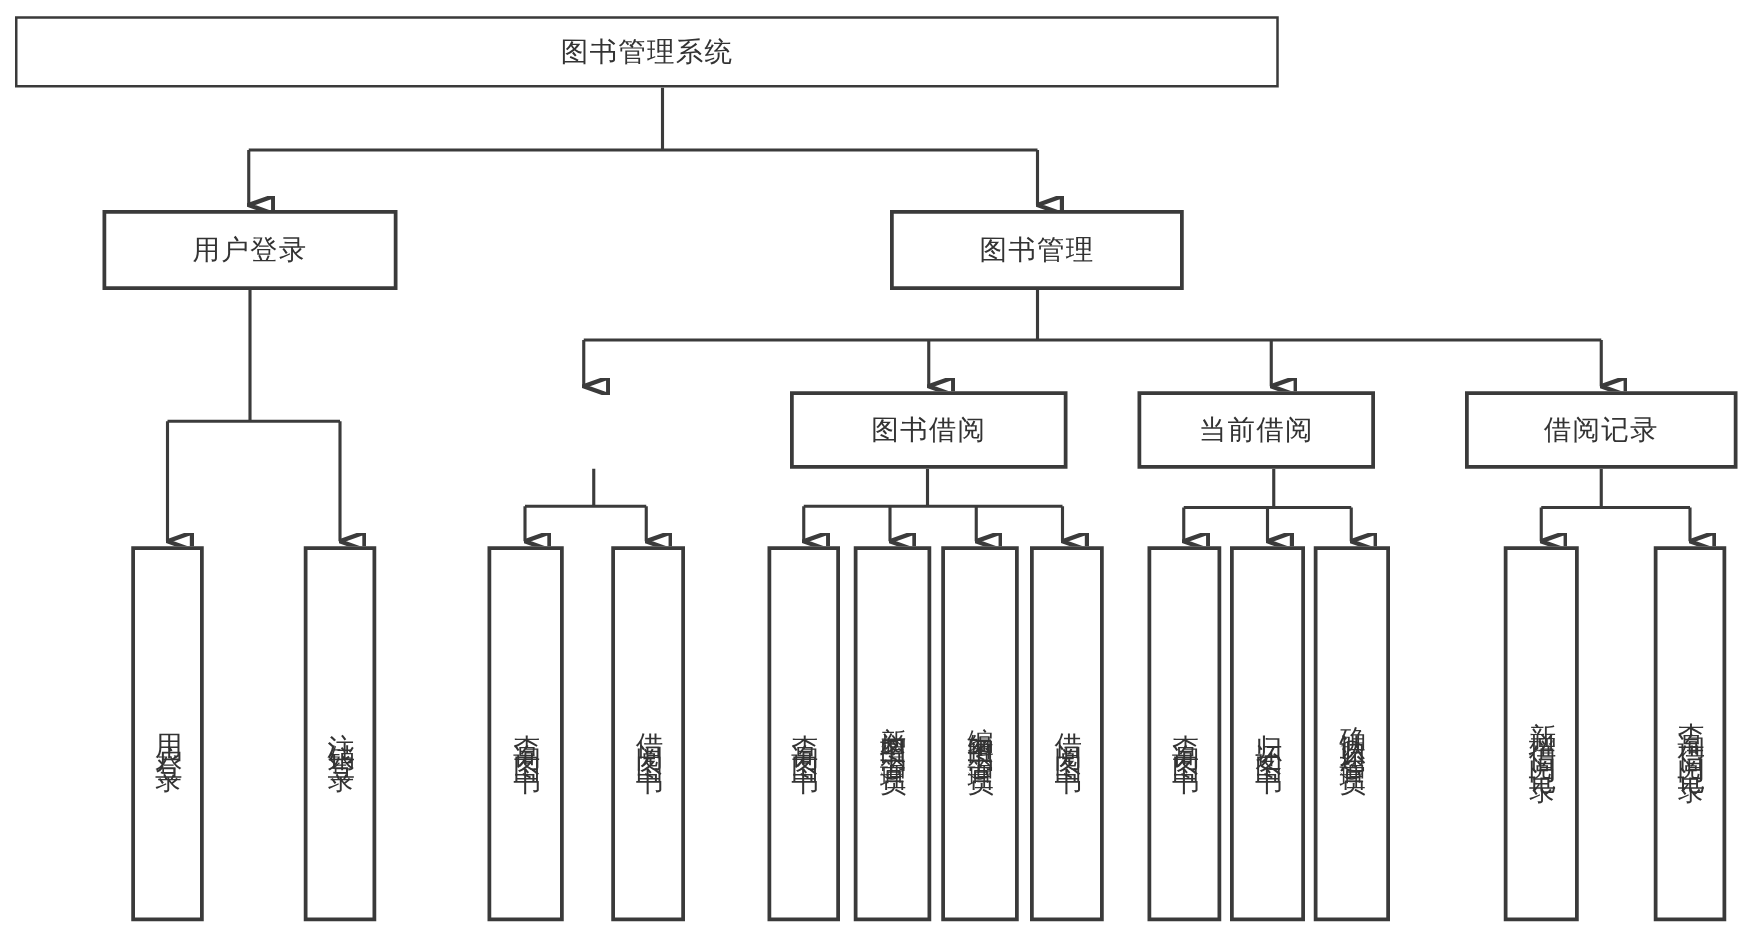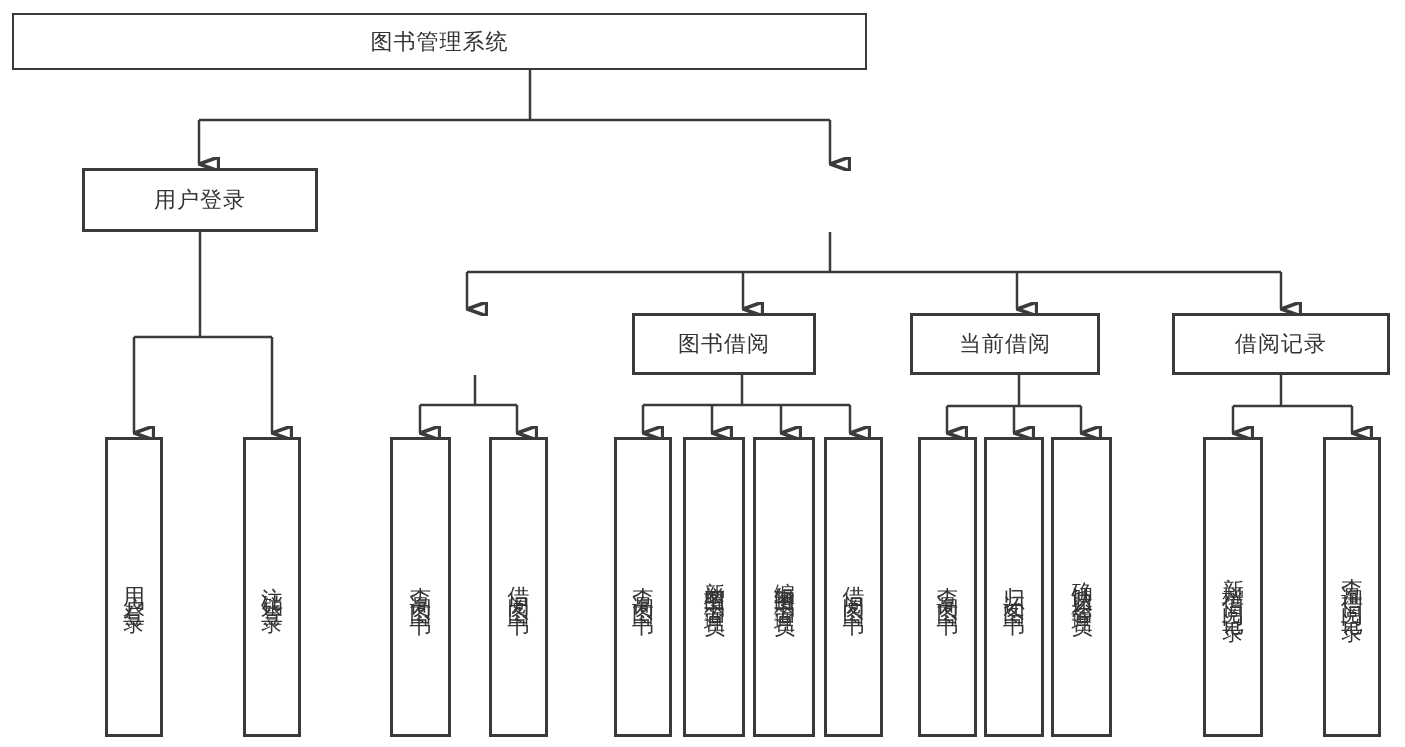--- a/index.html
+++ b/index.html
@@ -27,26 +27,26 @@
   }
   .hbox{
     position:absolute;
     background:#fff;
     border:3px solid var(--border);
     display:flex;align-items:center;justify-content:center;
     font-size:22px;color:var(--text);
     letter-spacing:1px;
     white-space:nowrap;
   }
-  .root{left:12px;top:13px;width:855px;height:57px;border-width:2px;}
+  .root{left:12px;top:13px;width:1011px;height:57px;border-width:2px;}
   .n-ul{left:82px;top:168px;width:236px;height:64px;}
   .n-bm{left:712px;top:168px;width:235px;height:64px;}
   .l3{top:313px;height:62px;}
   .l3-1{left:363px;width:224px;}
-  .l3-2{left:632px;width:184px;}
+  .l3-2{left:632px;width:222px;}
   .l3-3{left:910px;width:190px;}
   .l3-4{left:1172px;width:218px;}
   .vbox{
     position:absolute;
     top:437px;height:300px;
     background:#fff;
     border:3px solid var(--border);
     display:flex;align-items:center;justify-content:center;
     writing-mode:vertical-rl;
     text-orientation:mixed;
@@ -127,20 +127,21 @@
 
     <path d="M1281,375 L1281,406"></path>
     <path d="M1233,406 L1352,406"></path>
     <line x1="1233" y1="406" x2="1233" y2="433" marker-end="url(#arrow)"></line>
     <line x1="1352" y1="406" x2="1352" y2="433" marker-end="url(#arrow)"></line>
   </svg>
 
   <div class="hbox root">图书管理系统</div>
 
   <div class="hbox n-ul">用户登录</div>
+  <div class="hbox n-bm">图书管理</div>
 
   <div class="hbox l3 l3-2">图书借阅</div>
   <div class="hbox l3 l3-3">当前借阅</div>
   <div class="hbox l3 l3-4">借阅记录</div>
 
   <div class="vbox lf-1">用户登录</div>
   <div class="vbox lf-2">注销登录</div>
   <div class="vbox lf-3">查询图书</div>
   <div class="vbox lf-4">借阅图书</div>
   <div class="vbox lf-5">查询图书</div>

